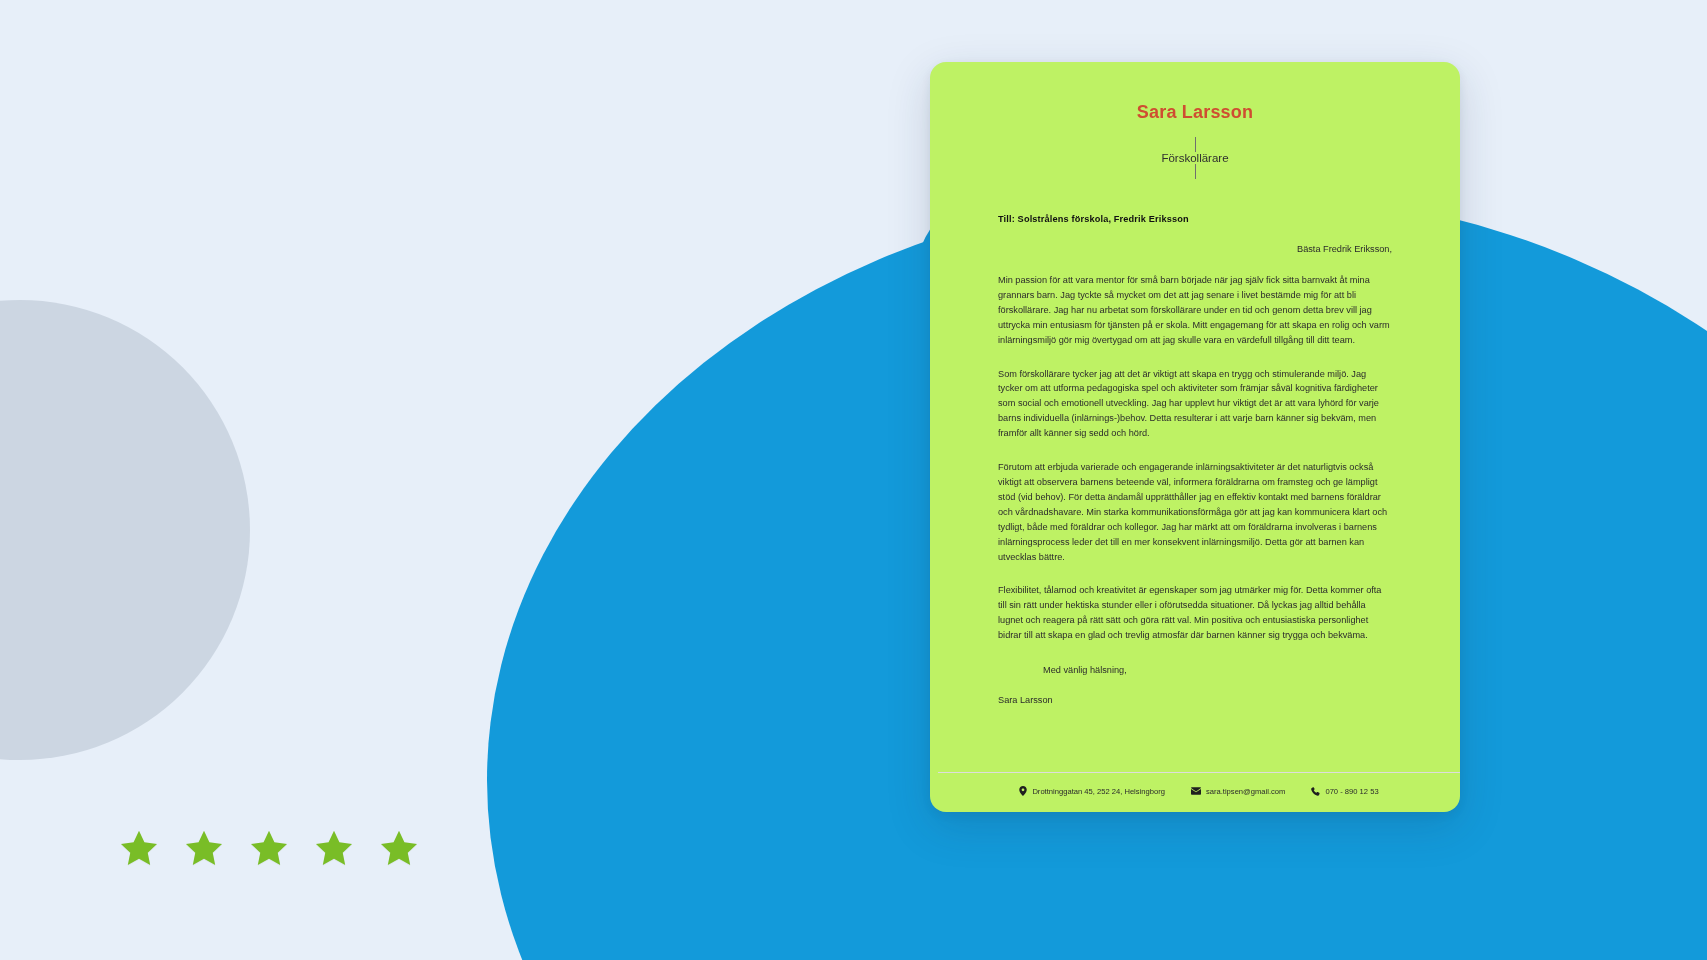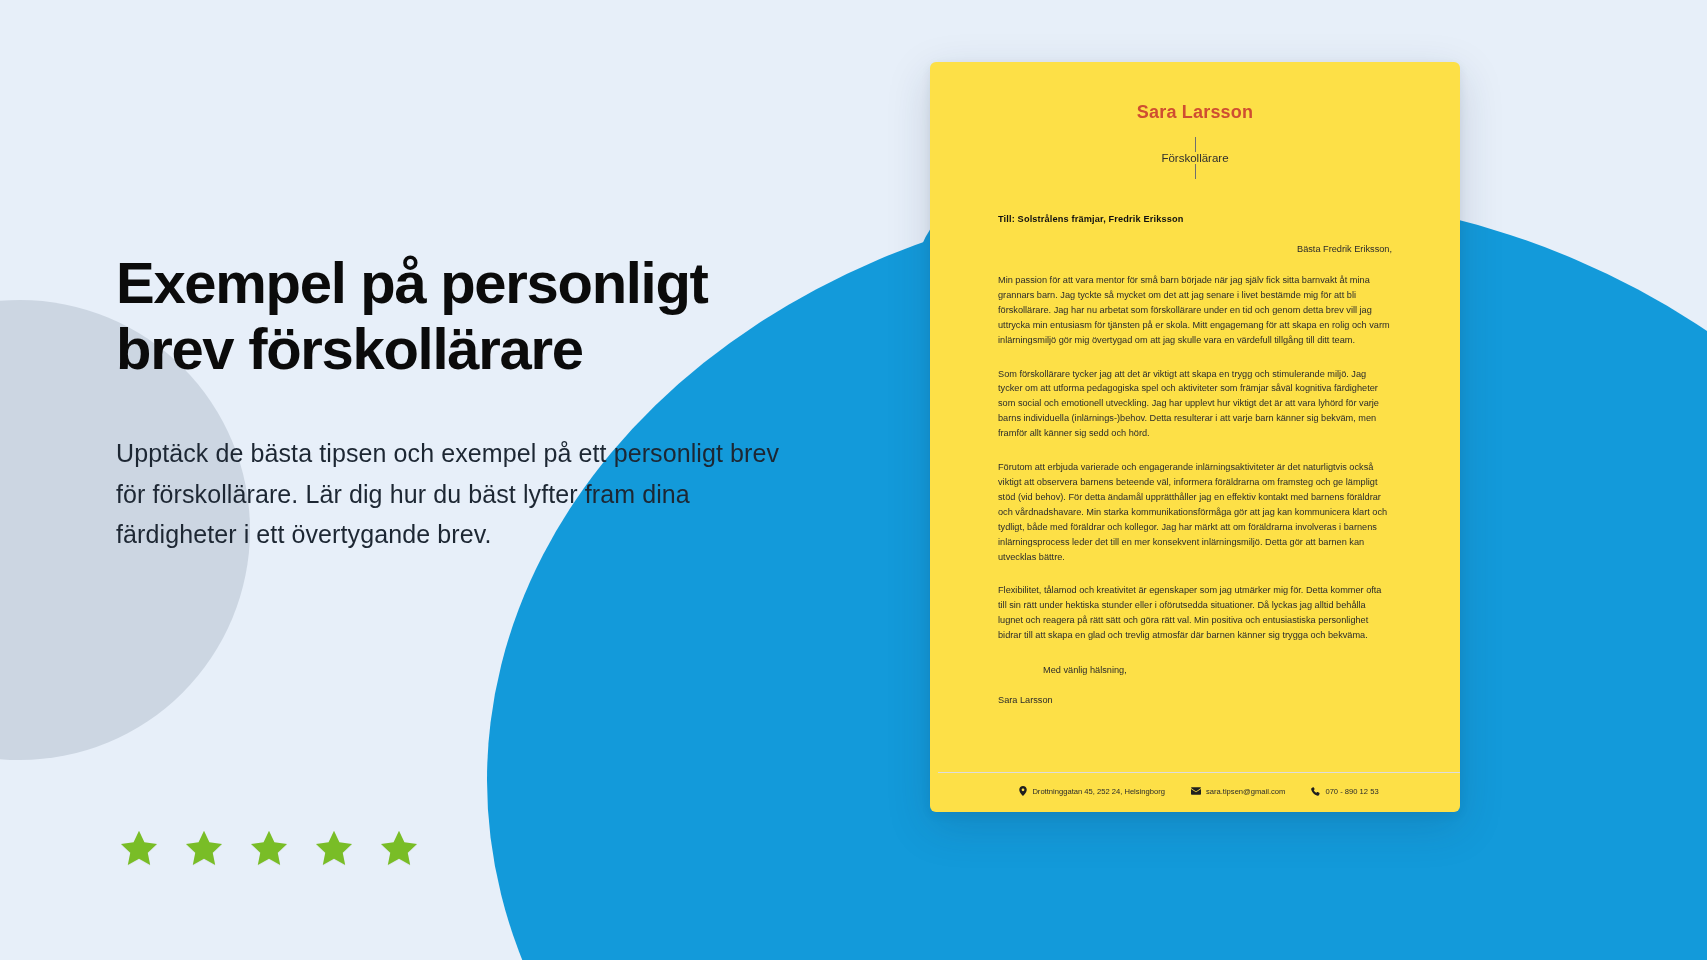--- a/index.html
+++ b/index.html
@@ -102,22 +102,22 @@
     filter: drop-shadow(0 1px 0 rgba(0,0,0,0.04));
   }
 
   
   .doc-wrap {
     position: absolute;
     left: 930px;
     top: 62px;
     width: 530px;
     height: 750px;
-    background: #fde047;
-    border-radius: 6px;
+    background: #bef264;
+    border-radius: 16px;
     box-shadow: 0 14px 44px rgba(27, 48, 80, 0.17),
                 0 3px 10px rgba(27, 48, 80, 0.08);
     overflow: hidden;
     display: flex;
     flex-direction: column;
   }
 
   .doc-inner {
     flex: 1 1 auto;
     padding: 40px 68px 0 68px;
@@ -223,24 +223,20 @@
 <body>
 
 <div id="stage">
 
   <div class="bg-layer">
     <div class="shape-gray-circle"></div>
     <div class="shape-blue-circle"></div>
     <div class="shape-blue-wave"></div>
   </div>
 
-  <div class="left-col">
-    <h1 class="page-title">Exempel på personligt brev förskollärare</h1>
-    <p class="page-subtitle">Upptäck de bästa tipsen och exempel på ett personligt brev för förskollärare. Lär dig hur du bäst lyfter fram dina färdigheter i ett övertygande brev.</p>
-  </div>
 
   <div class="star-rating">
     <span>
       <svg width="44" height="42" viewBox="0 0 24 24" aria-hidden="true">
           <path fill="#79bd27" d="M12 1.6l3.1 6.6 7.2.9-5.3 5 1.4 7.1L12 17.6 5.6 21.2 7 14.1 1.7 9.1l7.2-.9z"></path>
         </svg>
     </span>
     <span>
       <svg width="44" height="42" viewBox="0 0 24 24" aria-hidden="true">
           <path fill="#79bd27" d="M12 1.6l3.1 6.6 7.2.9-5.3 5 1.4 7.1L12 17.6 5.6 21.2 7 14.1 1.7 9.1l7.2-.9z"></path>
@@ -269,21 +265,21 @@
       <p class="doc-name">Sara Larsson</p>
 
       <div class="doc-role-row">
         <span class="doc-role-rule"></span>
         <span class="doc-role-cap"></span>
         <span class="doc-role-text">Förskollärare</span>
         <span class="doc-role-cap"></span>
         <span class="doc-role-rule"></span>
       </div>
 
-      <p class="doc-to">Till: Solstrålens främjar, Fredrik Eriksson</p>
+      <p class="doc-to">Till: Solstrålens förskola, Fredrik Eriksson</p>
       <p class="doc-greeting">Bästa Fredrik Eriksson,</p>
 
       <p class="doc-p">Min passion för att vara mentor för små barn började när jag själv fick sitta barnvakt åt mina grannars barn. Jag tyckte så mycket om det att jag senare i livet bestämde mig för att bli förskollärare. Jag har nu arbetat som förskollärare under en tid och genom detta brev vill jag uttrycka min entusiasm för tjänsten på er skola. Mitt engagemang för att skapa en rolig och varm inlärningsmiljö gör mig övertygad om att jag skulle vara en värdefull tillgång till ditt team.</p>
       <p class="doc-p">Som förskollärare tycker jag att det är viktigt att skapa en trygg och stimulerande miljö. Jag tycker om att utforma pedagogiska spel och aktiviteter som främjar såväl kognitiva färdigheter som social och emotionell utveckling. Jag har upplevt hur viktigt det är att vara lyhörd för varje barns individuella (inlärnings-)behov. Detta resulterar i att varje barn känner sig bekväm, men framför allt känner sig sedd och hörd.</p>
       <p class="doc-p">Förutom att erbjuda varierade och engagerande inlärningsaktiviteter är det naturligtvis också viktigt att observera barnens beteende väl, informera föräldrarna om framsteg och ge lämpligt stöd (vid behov). För detta ändamål upprätthåller jag en effektiv kontakt med barnens föräldrar och vårdnadshavare. Min starka kommunikationsförmåga gör att jag kan kommunicera klart och tydligt, både med föräldrar och kollegor. Jag har märkt att om föräldrarna involveras i barnens inlärningsprocess leder det till en mer konsekvent inlärningsmiljö. Detta gör att barnen kan utvecklas bättre.</p>
       <p class="doc-p">Flexibilitet, tålamod och kreativitet är egenskaper som jag utmärker mig för. Detta kommer ofta till sin rätt under hektiska stunder eller i oförutsedda situationer. Då lyckas jag alltid behålla lugnet och reagera på rätt sätt och göra rätt val. Min positiva och entusiastiska personlighet bidrar till att skapa en glad och trevlig atmosfär där barnen känner sig trygga och bekväma.</p>
 
       <p class="doc-closing">Med vänlig hälsning,</p>
       <p class="doc-signature">Sara Larsson</p>
     </div>

